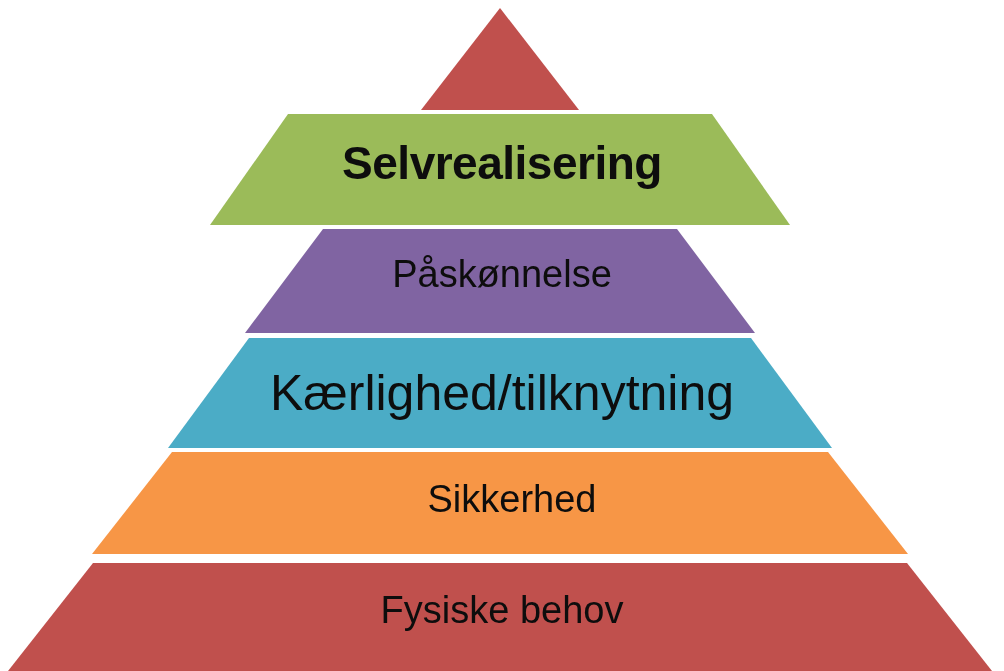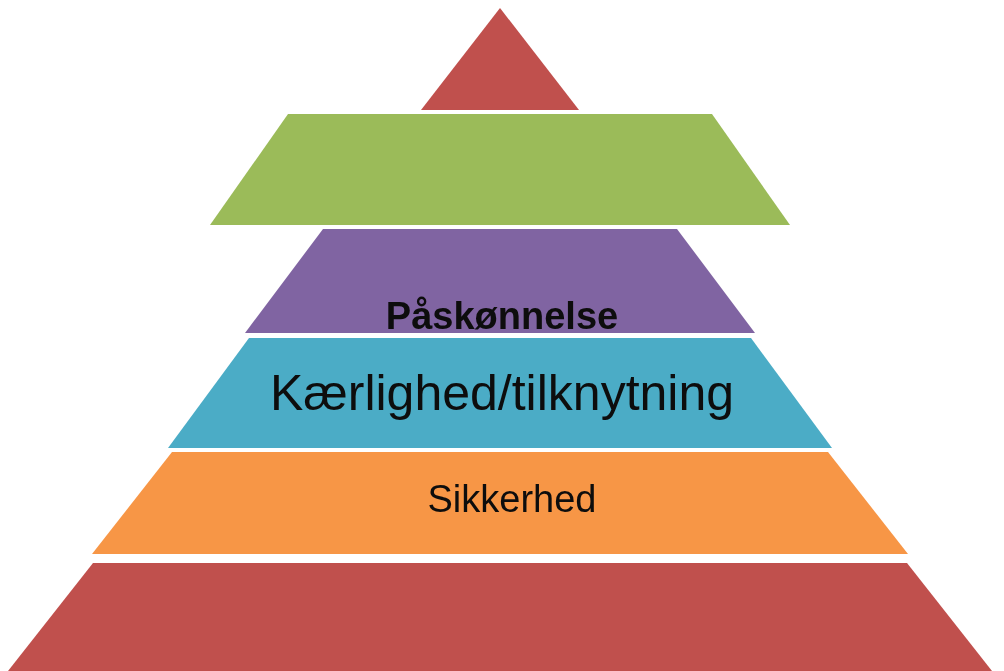--- a/index.html
+++ b/index.html
@@ -78,21 +78,23 @@
 
     <polygon points="323,229 677,229 755,333 245,333" fill="#8064A2"></polygon>
 
     <polygon points="249,338 751,338 832,448 168,448" fill="#4BACC6"></polygon>
 
     <polygon points="172,452 828,452 908,554 92,554" fill="#F79646"></polygon>
 
     <polygon points="93,563 907,563 992,671 8,671" fill="#C0504D"></polygon>
   </svg>
 
+  <div class="level-label lbl-selvrealisering" style="font-weight: bold; color: rgb(13, 13, 13);">Selvrealisering</div>
 
-  <div class="level-label lbl-paaskonnelse" style="font-weight: bold; color: rgb(13, 13, 13); margin-top: 42px;">Påskønnelse</div>
+  <div class="level-label lbl-paaskonnelse" style="font-weight: normal; color: rgb(13, 13, 13);">Påskønnelse</div>
 
   <div class="level-label lbl-kaerlighed" style="font-weight: normal; color: rgb(13, 13, 13);">Kærlighed/tilknytning</div>
 
   <div class="level-label lbl-sikkerhed" style="font-weight: normal; color: rgb(13, 13, 13);">Sikkerhed</div>
 
+  <div class="level-label lbl-fysiske" style="font-weight: normal; color: rgb(13, 13, 13);">Fysiske behov</div>
 
 </div>
 
 </body></html>

